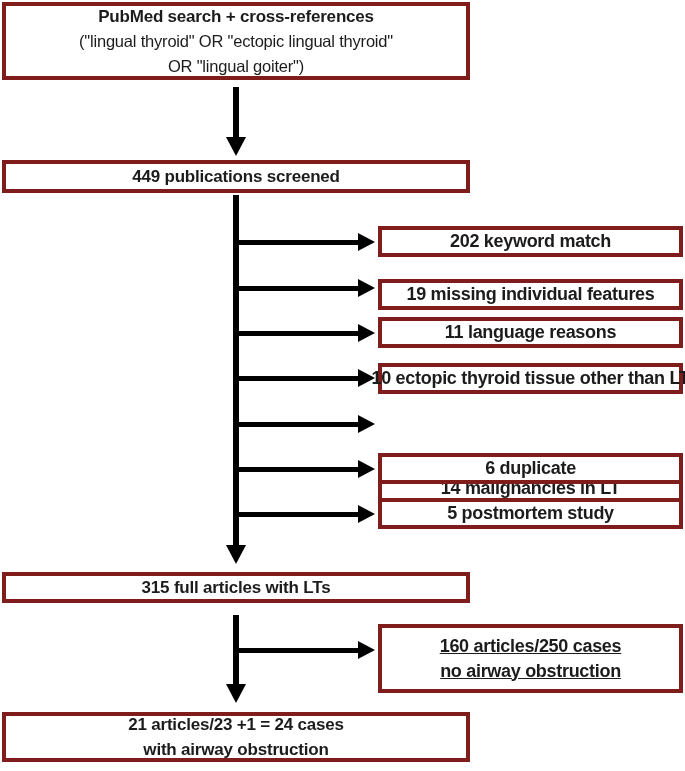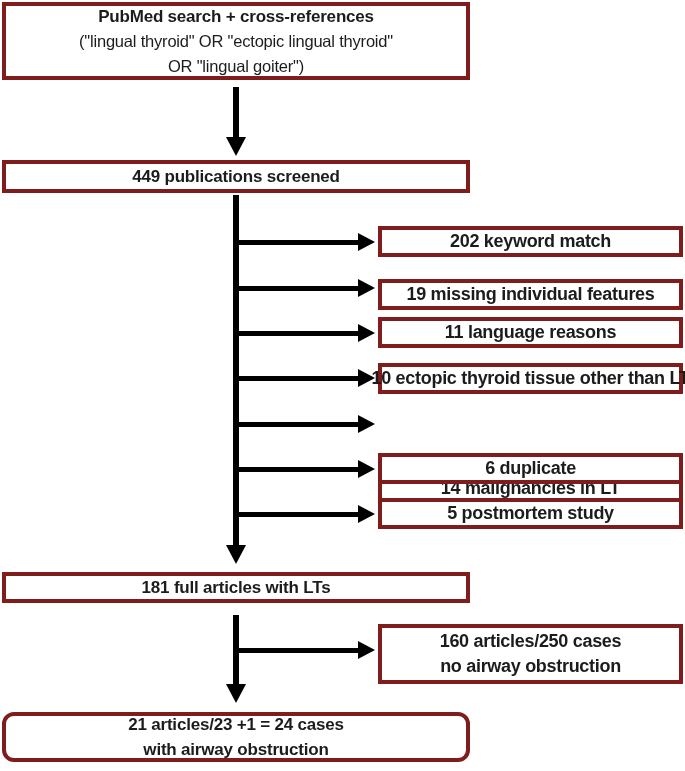--- a/index.html
+++ b/index.html
@@ -117,32 +117,32 @@
     <div>14 malignancies in LT</div>
   </div>
   <div class="box side-box" style="top:453px;">
     <div>6 duplicate</div>
   </div>
   <div class="box side-box" style="top:498px;">
     <div>5 postmortem study</div>
   </div>
 
   <div class="box main-box" style="top:572px; height:31px;">
-    <div class="bold t17">181 full articles with LTs</div>
+    <div class="bold t17">315 full articles with LTs</div>
   </div>
 
   <div class="vline" style="top:615px; height:69px;"></div>
   <div class="head-down" style="top:684px;"></div>
 
   <div class="hline" style="top:647.5px;"></div>
   <div class="head-right" style="top:641px;"></div>
 
-  <div class="box side-box" style="top:624px; height:60px; line-height:25px;">
+  <div class="box side-box" style="top:624px; height:69px; line-height:25px;text-decoration:underline;">
     <div>160 articles/250 cases</div>
     <div>no airway obstruction</div>
   </div>
 
-  <div class="box main-box lh25" style="top:712px; height:50px;border-radius:12px;">
+  <div class="box main-box lh25" style="top:712px; height:50px;">
     <div class="bold t17">21 articles/23 +1 = 24 cases</div>
     <div class="bold t17">with airway obstruction</div>
   </div>
 
 </div>
 
 </body></html>

